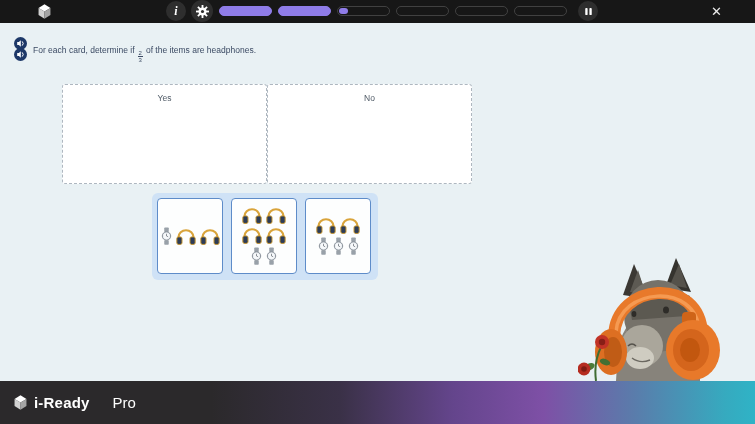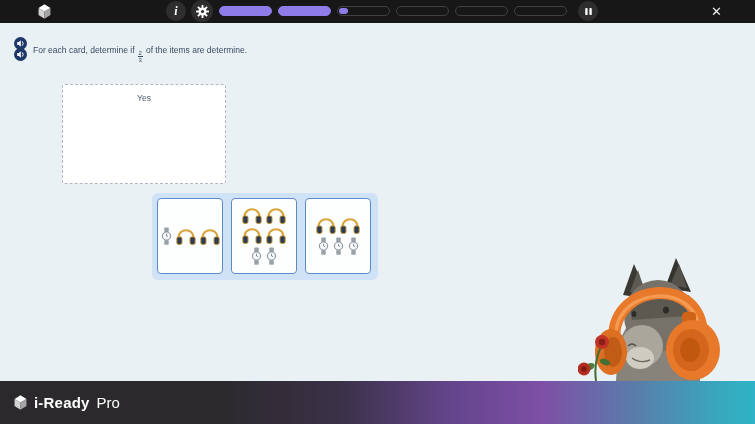--- a/index.html
+++ b/index.html
@@ -26,42 +26,42 @@
   
   .instr{position:absolute;left:14px;display:flex;align-items:center;gap:6px;
          color:#3b4a63;font-size:8.5px;}
   .instr-1{top:37px;} .instr-2{top:45px;}
   .audio-btn{width:13px;height:13px;border:none;background:none;padding:0;cursor:pointer;flex:none;}
   .frac{display:inline-flex;flex-direction:column;align-items:center;font-size:6px;
         line-height:1.05;vertical-align:-2px;margin:0 3px;}
   .frac .num{border-bottom:0.8px solid #3b4a63;padding:0 1px;}
 
   
-  .zone{position:absolute;top:84px;width:164px;height:100px;background:#ffffff;
+  .zone{position:absolute;top:84px;width:205px;height:100px;background:#ffffff;
         border:1px dashed #aeb7c0;border-radius:3px;box-sizing:border-box;}
   .zone-yes{left:62px;} .zone-no{left:267px;}
   .zone-label{text-align:center;margin-top:8px;font-size:8.5px;color:#4f5a66;}
 
   
   .tray{position:absolute;left:152px;top:193px;width:226px;height:87px;background:#cfe2f6;
         border-radius:6px;display:flex;gap:8px;padding:5px 0 0 5px;box-sizing:border-box;}
   .card{width:66px;height:76px;background:#fdfefe;border:1px solid #5e8cc9;border-radius:4px;
         box-sizing:border-box;display:flex;flex-direction:column;justify-content:center;
         align-items:center;gap:3px;cursor:grab;}
   .card-row{display:flex;align-items:center;justify-content:center;gap:4px;}
 
   
   .llama{position:absolute;left:578px;top:254px;width:162px;height:127px;}
   .footer{position:absolute;left:0;top:381px;width:755px;height:43px;
           background:linear-gradient(90deg,#2b292b 0%,#2b292b 28%,#3a3147 45%,#64458c 60%,
                      #7e50a6 72%,#5a7cab 84%,#36aabf 96%,#2fb3c6 100%);
           display:flex;align-items:center;}
   .brand{display:flex;align-items:center;gap:5px;margin-left:12px;color:#fff;font-size:15px;}
   .brand .b1{font-weight:700;letter-spacing:0.2px;}
-  .brand .b2{font-weight:400;margin-left:2px;}
+  .brand .b2{font-weight:400;margin-left:18px;}
 </style>
 </head>
 <body>
 
 <div class="screen">
 
   <header class="topbar">
     <span class="cube-btn">
       <svg viewBox="0 0 20 20" width="17" height="17">
         <polygon points="10,1.5 17,5.8 10,10 3,5.8" fill="#ffffff"></polygon>
@@ -121,26 +121,29 @@
       <svg viewBox="0 0 13 13" width="13" height="13">
         <circle cx="6.5" cy="6.5" r="6.5" fill="#1d3868"></circle>
         <polygon points="3.2,5 4.9,5 6.8,3.2 6.8,9.8 4.9,8 3.2,8" fill="#ffffff"></polygon>
         <path d="M8.2,4.4 A3,3 0 0 1 8.2,8.6" stroke="#ffffff" stroke-width="1" fill="none"></path>
       </svg>
     </button>
     <span>
       <span>For each card, determine if</span><span class="frac">
           <span class="num">2</span>
           <span class="den">3</span>
-        </span><span>of the items are determine.</span>
+        </span><span>of the items are headphones.</span>
     </span>
   </div>
 
   <div class="zone zone-yes">
     <div class="zone-label">Yes</div>
+  </div>
+  <div class="zone zone-no">
+    <div class="zone-label">No</div>
   </div>
 
   <div class="tray">
       <div class="card">
         <div class="card-row">
           <svg viewBox="0 0 14 24" width="11" height="18">
             <rect x="4" y="0.5" width="6" height="6" rx="1" fill="#99a1a9"></rect>
             <rect x="4" y="17.5" width="6" height="6" rx="1" fill="#99a1a9"></rect>
             <circle cx="7" cy="12" r="5.6" fill="#e3e8ec" stroke="#7e868e" stroke-width="1.2"></circle>
             <circle cx="7" cy="12" r="4" fill="#f7f9fb"></circle>

